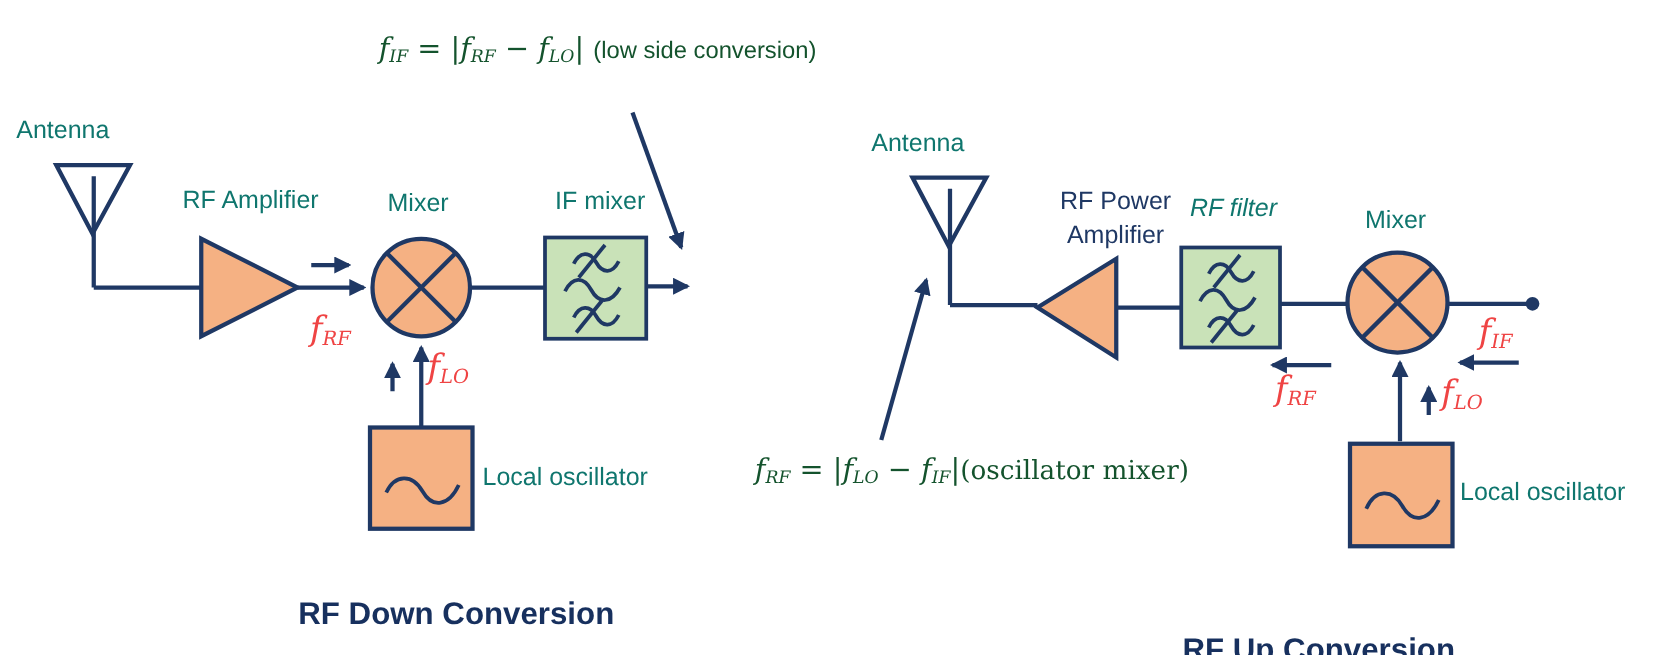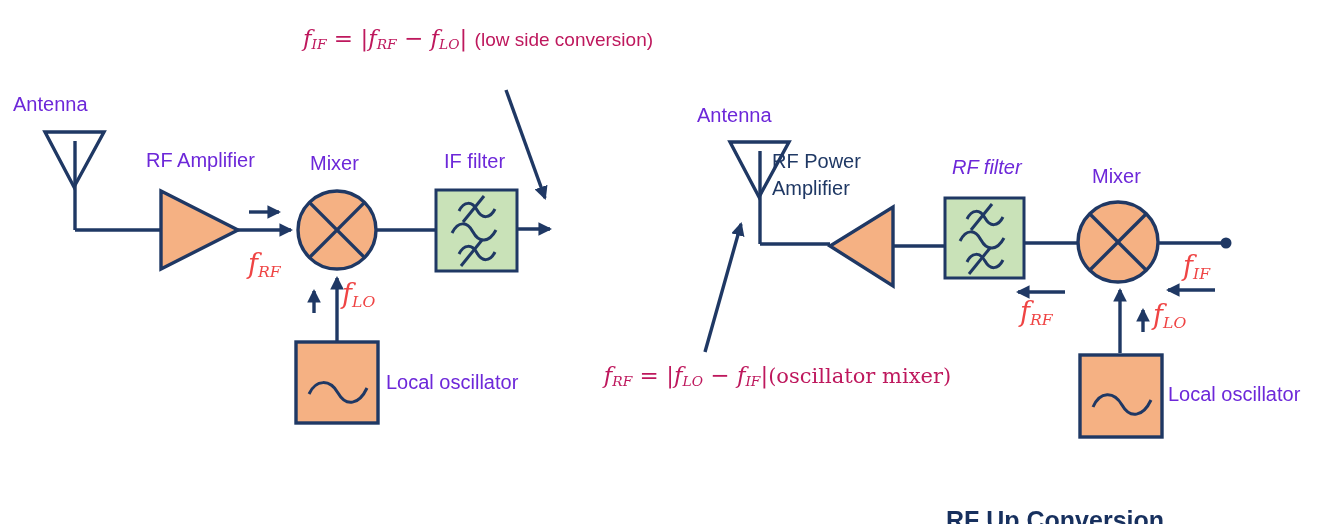--- a/index.html
+++ b/index.html
@@ -1,26 +1,26 @@
 <!DOCTYPE html>
 <html><head>
 <meta charset="utf-8">
 <style>
   html,body{margin:0;padding:0;background:#ffffff;}
   .stage{
     position:relative;width:1322px;height:524px;background:#ffffff;
     font-family:"Liberation Sans",sans-serif;color:#1F3864;overflow:hidden;
   }
   svg.diagram{position:absolute;left:0;top:0;}
-  .lbl{position:absolute;font-size:20px;color:#6d28d9;white-space:nowrap;}
+  .lbl{position:absolute;font-size:20px;color:#0f766e;white-space:nowrap;}
   .lbl2{position:absolute;font-size:20px;color:#1F3864;line-height:27px;}
   .title{position:absolute;font-size:25px;font-weight:bold;color:#17305e;text-align:center;white-space:nowrap;}
   .flabel{position:absolute;font-size:27px;color:#ef4444;font-family:"DejaVu Serif",serif;font-style:italic;white-space:nowrap;}
   .flabel sub{font-size:0.58em;font-style:italic;vertical-align:-0.28em;letter-spacing:0;}
-  .eqs{position:absolute;text-align:center;color:#be185d;}
+  .eqs{position:absolute;text-align:center;color:#14532d;}
   .eq-line{font-size:23px;line-height:27px;white-space:nowrap;}
   .fi{font-family:"DejaVu Serif",serif;font-style:italic;}
   .fsub{font-family:"DejaVu Serif",serif;font-style:italic;font-size:0.6em;vertical-align:-0.25em;}
   .m{font-family:"DejaVu Serif",serif;white-space:pre;}
   .note-sans{font-family:"Liberation Sans",sans-serif;font-size:19px;}
   .note-serif{font-family:"DejaVu Serif",serif;font-size:21px;}
 </style>
 </head>
 <body>
 
@@ -129,27 +129,28 @@
     </g>
   </svg>
 
   <div class="eqs" style="left:258px;top:25px;width:440px;">
     <div class="eq-line"><span class="fi">f</span><sub class="fsub">IF</sub><span class="m"> = |</span><span class="fi">f</span><sub class="fsub">RF</sub><span class="m"> − </span><span class="fi">f</span><sub class="fsub">LO</sub><span class="m">| </span><span class="note-sans">(low side conversion)</span></div>
   </div>
 
   <div class="lbl" style="left:13px;top:93px;">Antenna</div>
   <div class="lbl" style="left:146px;top:149px;">RF Amplifier</div>
   <div class="lbl" style="left:310px;top:152px;">Mixer</div>
-  <div class="lbl" style="left:444px;top:150px;">IF filter</div>
+  <div class="lbl" style="left:444px;top:150px;">IF mixer</div>
   <div class="flabel" style="left:248px;top:248px;"><span>f</span><sub>RF</sub></div>
   <div class="flabel" style="left:342px;top:278px;"><span>f</span><sub>LO</sub></div>
   <div class="lbl" style="left:386px;top:371px;">Local oscillator</div>
+  <div class="title" style="left:180px;top:477px;width:370px;">RF Down Conversion</div>
 
   <div class="lbl" style="left:697px;top:104px;">Antenna</div>
-  <div class="lbl2" style="left:772px;top:148px;">
+  <div class="lbl2" style="left:848px;top:148px;text-align:center;">
     <div>RF Power</div>
     <div>Amplifier</div>
   </div>
   <div class="lbl" style="left:952px;top:156px;font-style:italic;">RF filter</div>
   <div class="lbl" style="left:1092px;top:165px;">Mixer</div>
   <div class="flabel" style="left:1020px;top:296px;"><span>f</span><sub>RF</sub></div>
   <div class="flabel" style="left:1183px;top:250px;"><span>f</span><sub>IF</sub></div>
   <div class="flabel" style="left:1153px;top:299px;"><span>f</span><sub>LO</sub></div>
   <div class="lbl" style="left:1168px;top:383px;">Local oscillator</div>
 

